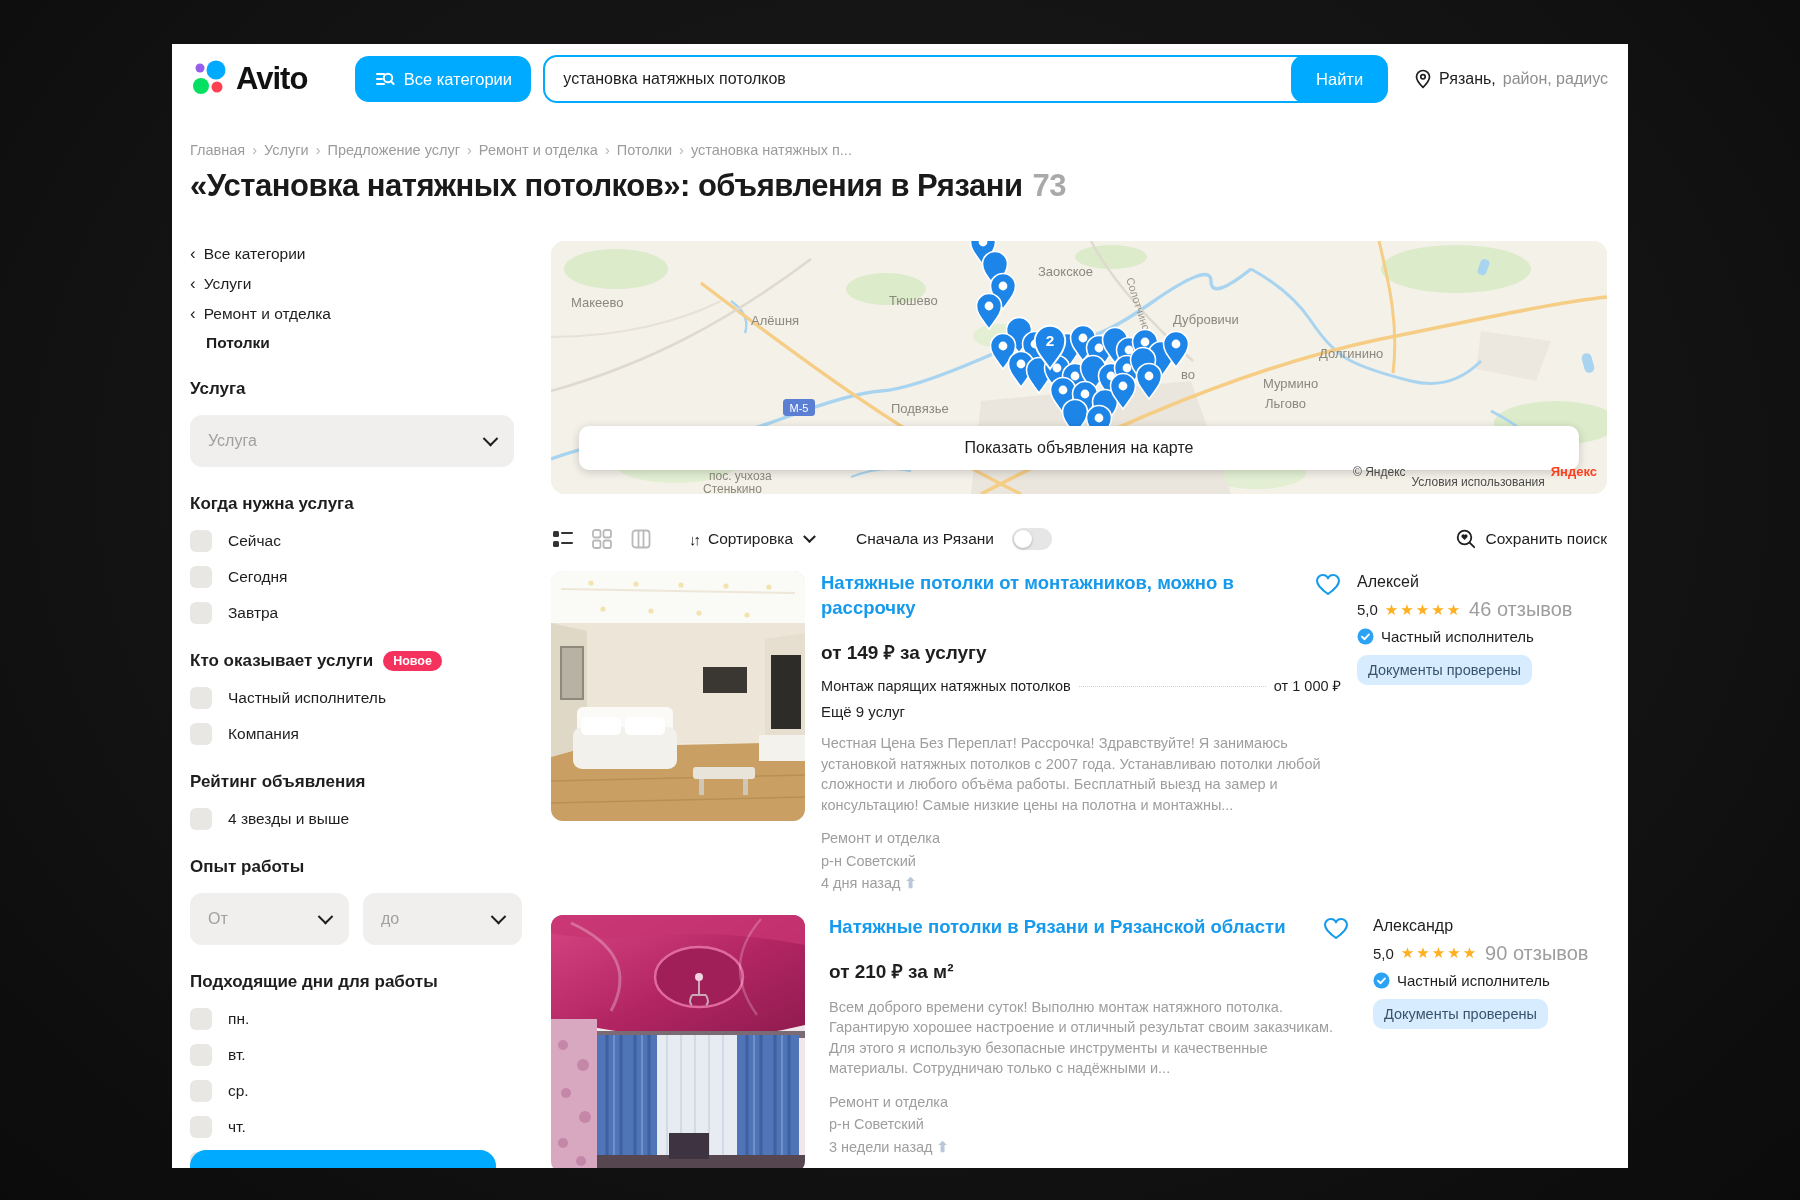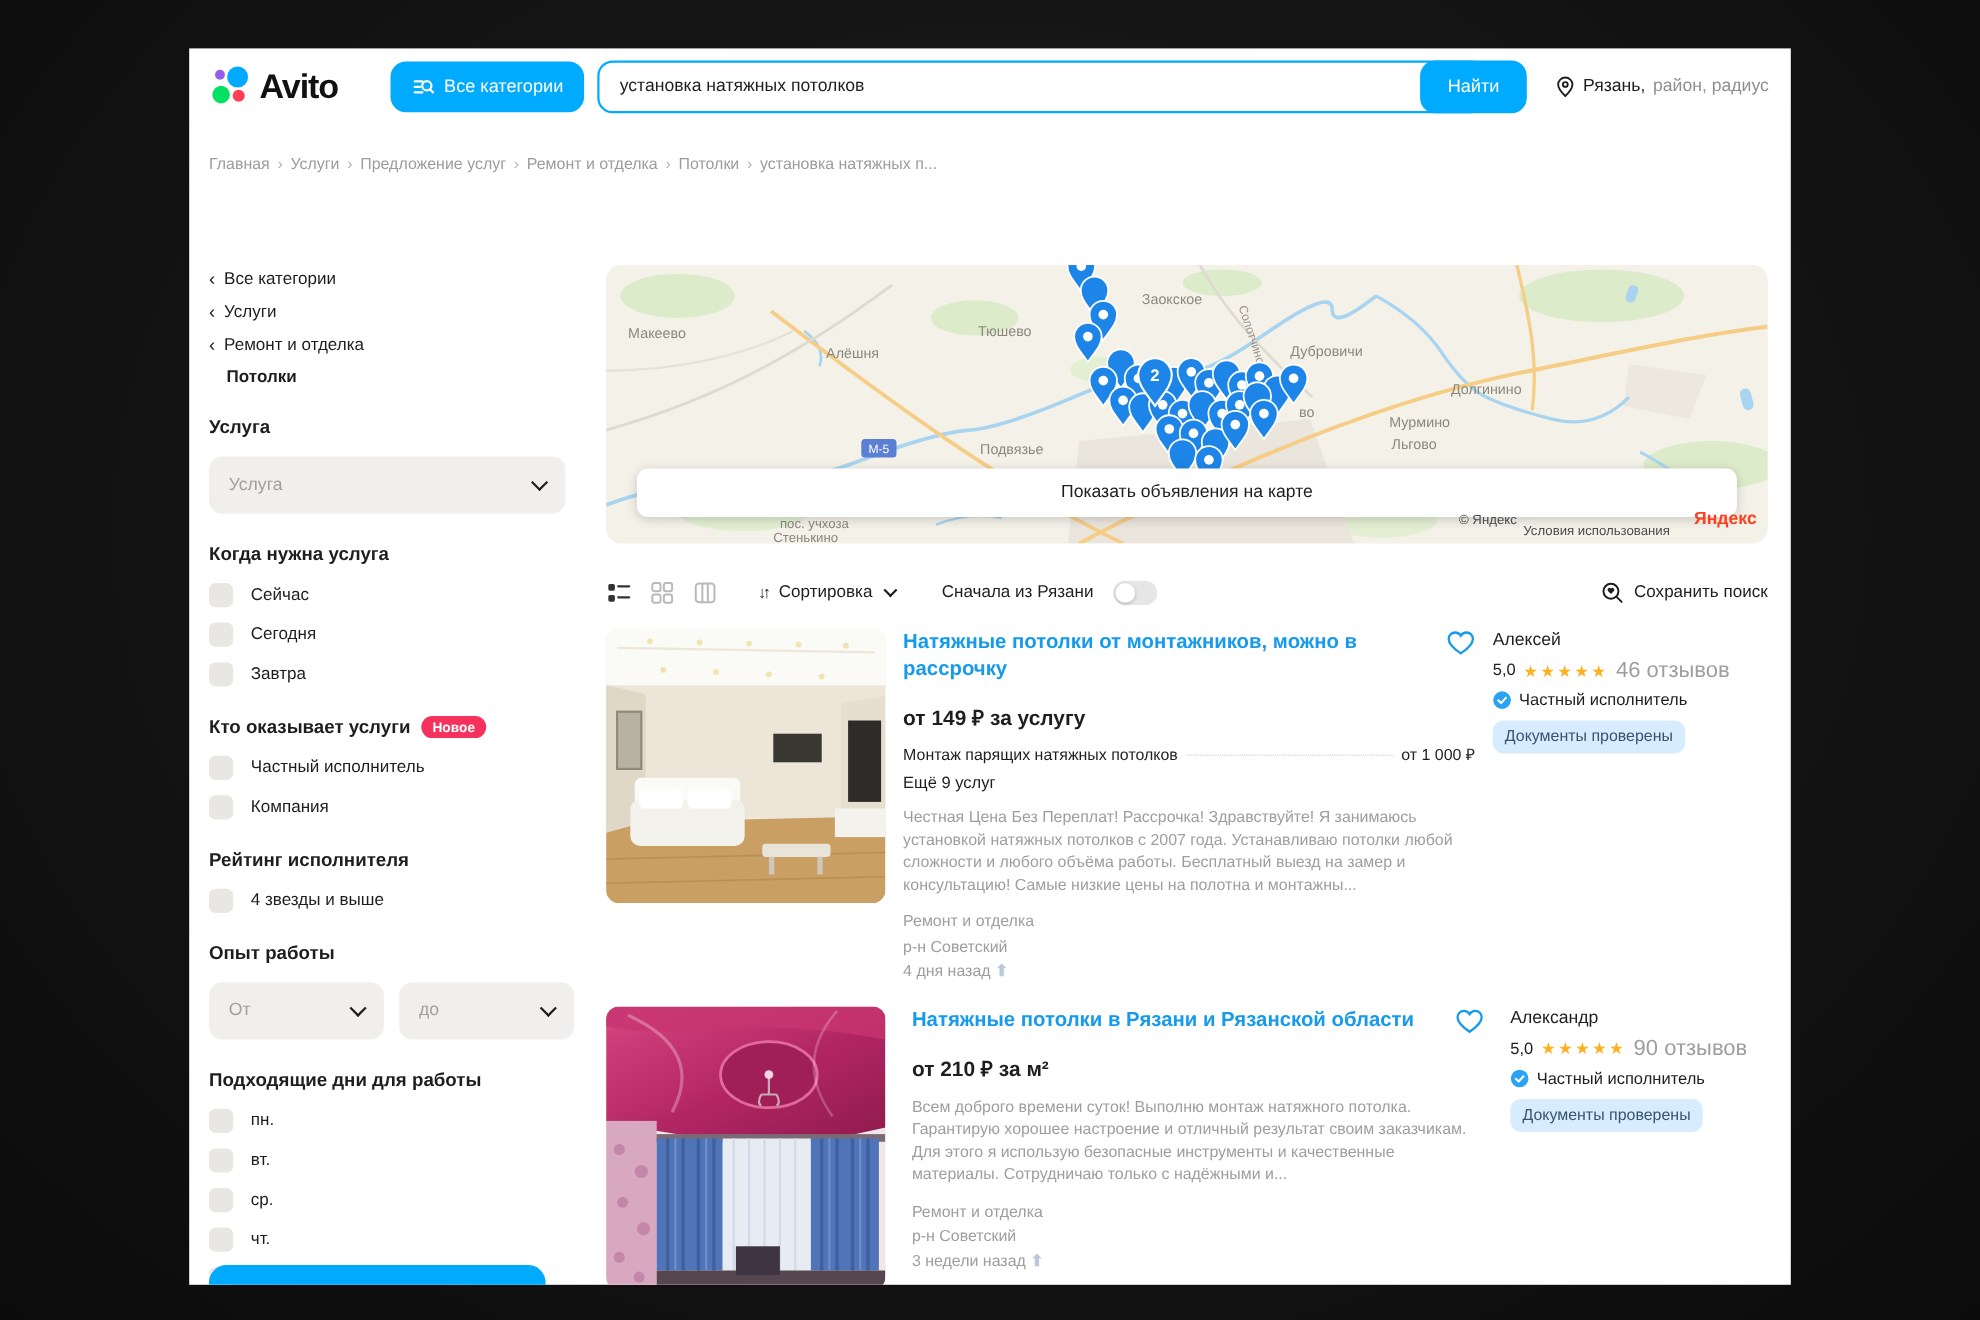--- a/index.html
+++ b/index.html
@@ -50,21 +50,21 @@
 
   
   .main{position:absolute;left:379px;top:197px;width:1056px;}
 
   .map-wrap{position:relative;width:1056px;height:253px;border-radius:14px;overflow:hidden;background:#f4f1e9;}
   .map-btn{position:absolute;left:28px;right:28px;bottom:24px;height:44px;background:#fff;border-radius:10px;
     box-shadow:0 2px 10px rgba(0,0,0,.18);display:flex;align-items:center;justify-content:center;
     font-size:16px;color:#1e1e1e;cursor:pointer;}
   .map-copy{position:absolute;right:10px;bottom:5px;display:flex;align-items:center;gap:6px;font-size:12px;color:#4a4a4a;}
   .map-copy .terms{cursor:pointer;margin-top:21px;}
-  .map-copy .ylogo{color:#fc3f1d;font-weight:700;font-size:16px;margin-left:16px;}
+  .map-copy .ylogo{color:#fc3f1d;font-weight:700;font-size:13px;margin-left:0;}
 
   
   .toolbar{display:flex;align-items:center;margin-top:31px;height:28px;}
   .view-icons{display:flex;align-items:center;gap:15px;}
   .tool-item{display:flex;align-items:center;gap:8px;font-size:15.5px;color:#1e1e1e;cursor:pointer;}
   .sort{margin-left:36px;}
   .sort-arrows{font-size:15px;letter-spacing:-3px;margin-right:2px;}
   .sort .chev{width:7px;height:7px;margin-left:4px;}
   .fromcity{margin-left:42px;}
   .toggle{width:40px;height:22px;border-radius:11px;background:#e6e6e6;position:relative;margin-left:10px;cursor:pointer;}
@@ -149,20 +149,23 @@
       <span class="sep">›</span>
     <span>Предложение услуг</span>
       <span class="sep">›</span>
     <span>Ремонт и отделка</span>
       <span class="sep">›</span>
     <span>Потолки</span>
       <span class="sep">›</span>
     <span>установка натяжных п...</span>
   </div>
 
+  <h1 class="page-title" style="margin:0;">
+    <span>«Установка натяжных потолков»: объявления в Рязани</span><span class="count">73</span>
+  </h1>
 
   <div class="sidebar">
     <div class="back-link">
         <span>Все категории</span>
       </div>
     <div class="back-link">
         <span>Услуги</span>
       </div>
     <div class="back-link">
         <span>Ремонт и отделка</span>
@@ -195,21 +198,21 @@
     </div>
     <label class="chk">
         <span class="box"></span>
         <span class="lbl">Частный исполнитель</span>
       </label>
     <label class="chk">
         <span class="box"></span>
         <span class="lbl">Компания</span>
       </label>
 
-    <div class="side-h">Рейтинг исполнителя</div>
+    <div class="side-h">Рейтинг объявления</div>
     <label class="chk">
         <span class="box"></span>
         <span class="lbl">4 звезды и выше</span>
       </label>
 
     <div class="side-h">Опыт работы</div>
     <div class="exp-row">
       <div class="select">
         <span>От</span>
         <span class="chev"></span>

